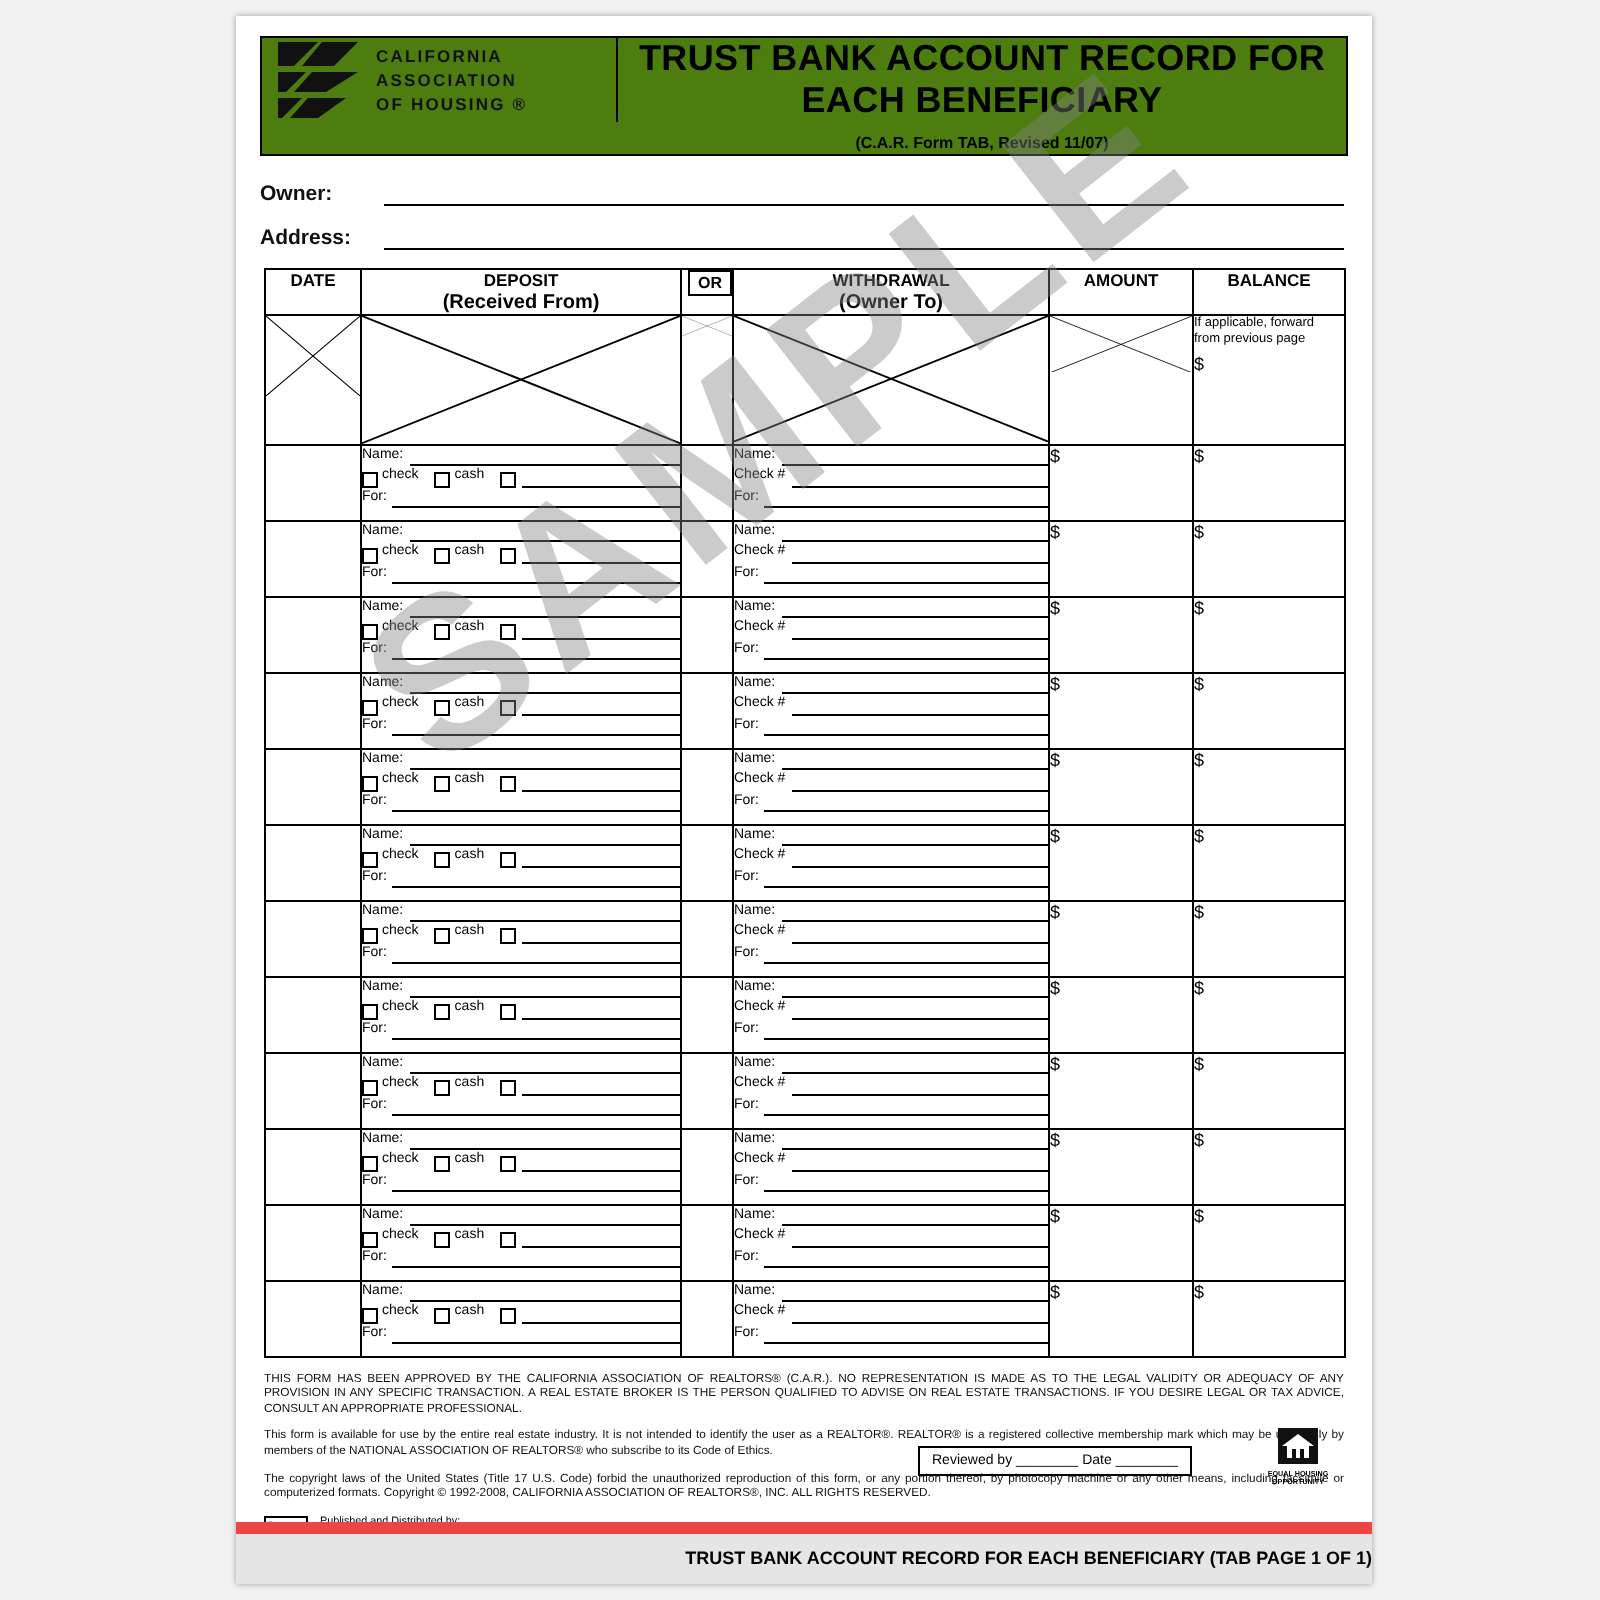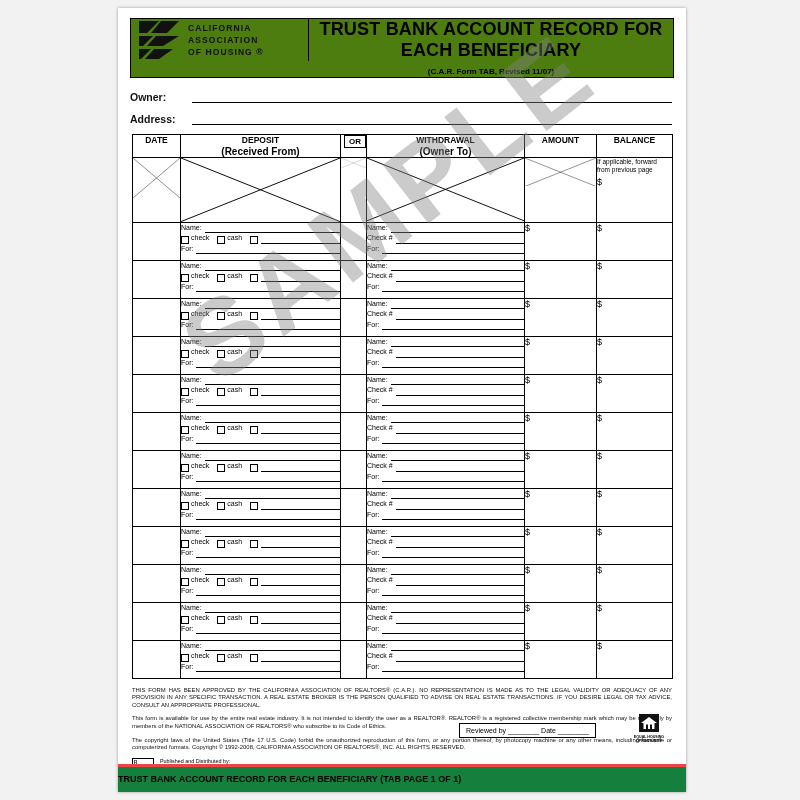--- a/index.html
+++ b/index.html
@@ -229,26 +229,26 @@
     font-size: 3.6px;
     font-weight: bold;
     line-height: 4.6px;
   }
   .eho-mark {
     width: 20px; height: 18px; margin: 0 auto 1px auto;
   }
   .bottombar {
     position: absolute;
     left: 0; right: 0; bottom: 0;
-    border-top: 3px solid #ef4444;
-    text-align: left;
+    border-top: 6px solid #ef4444;
+    text-align: right;
     font-size: 9px;
     font-weight: bold;
     padding: 7px 0 8px 0;
-    background: #15803d;
+    background: #e5e5e5;
   }
   .watermark {
     position: absolute;
     left: 0; top: 0; width: 100%; height: 100%;
     pointer-events: none;
     z-index: 5;
   }
   .watermark span {
     position: absolute;
     left: 40px;

